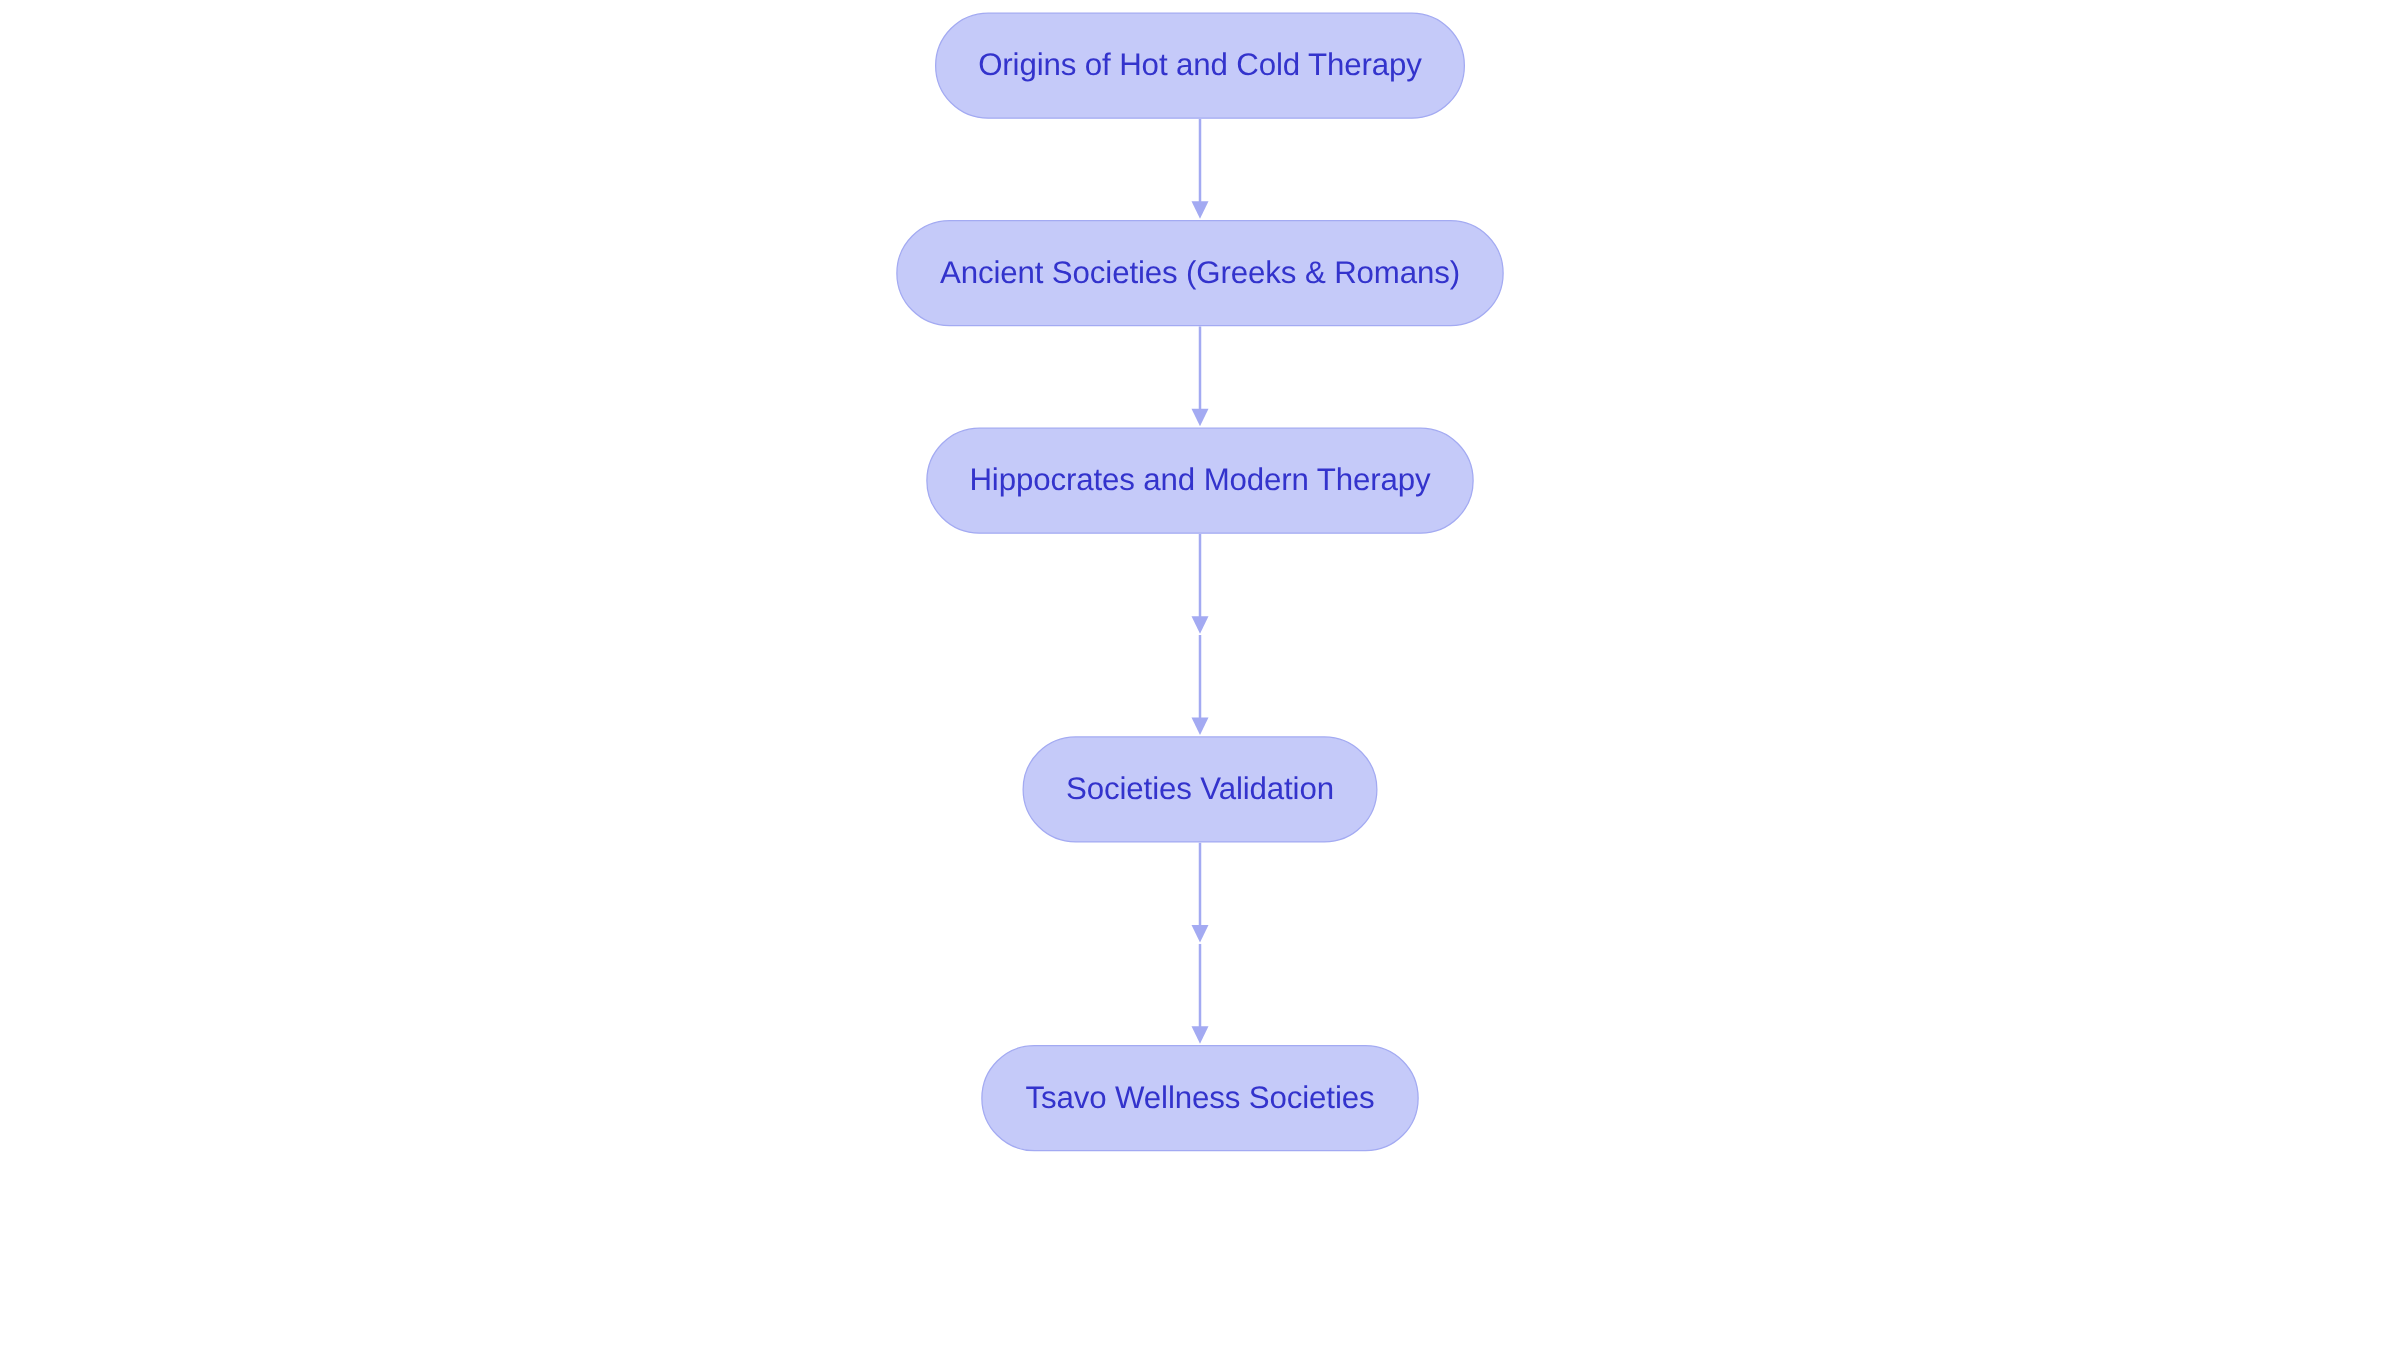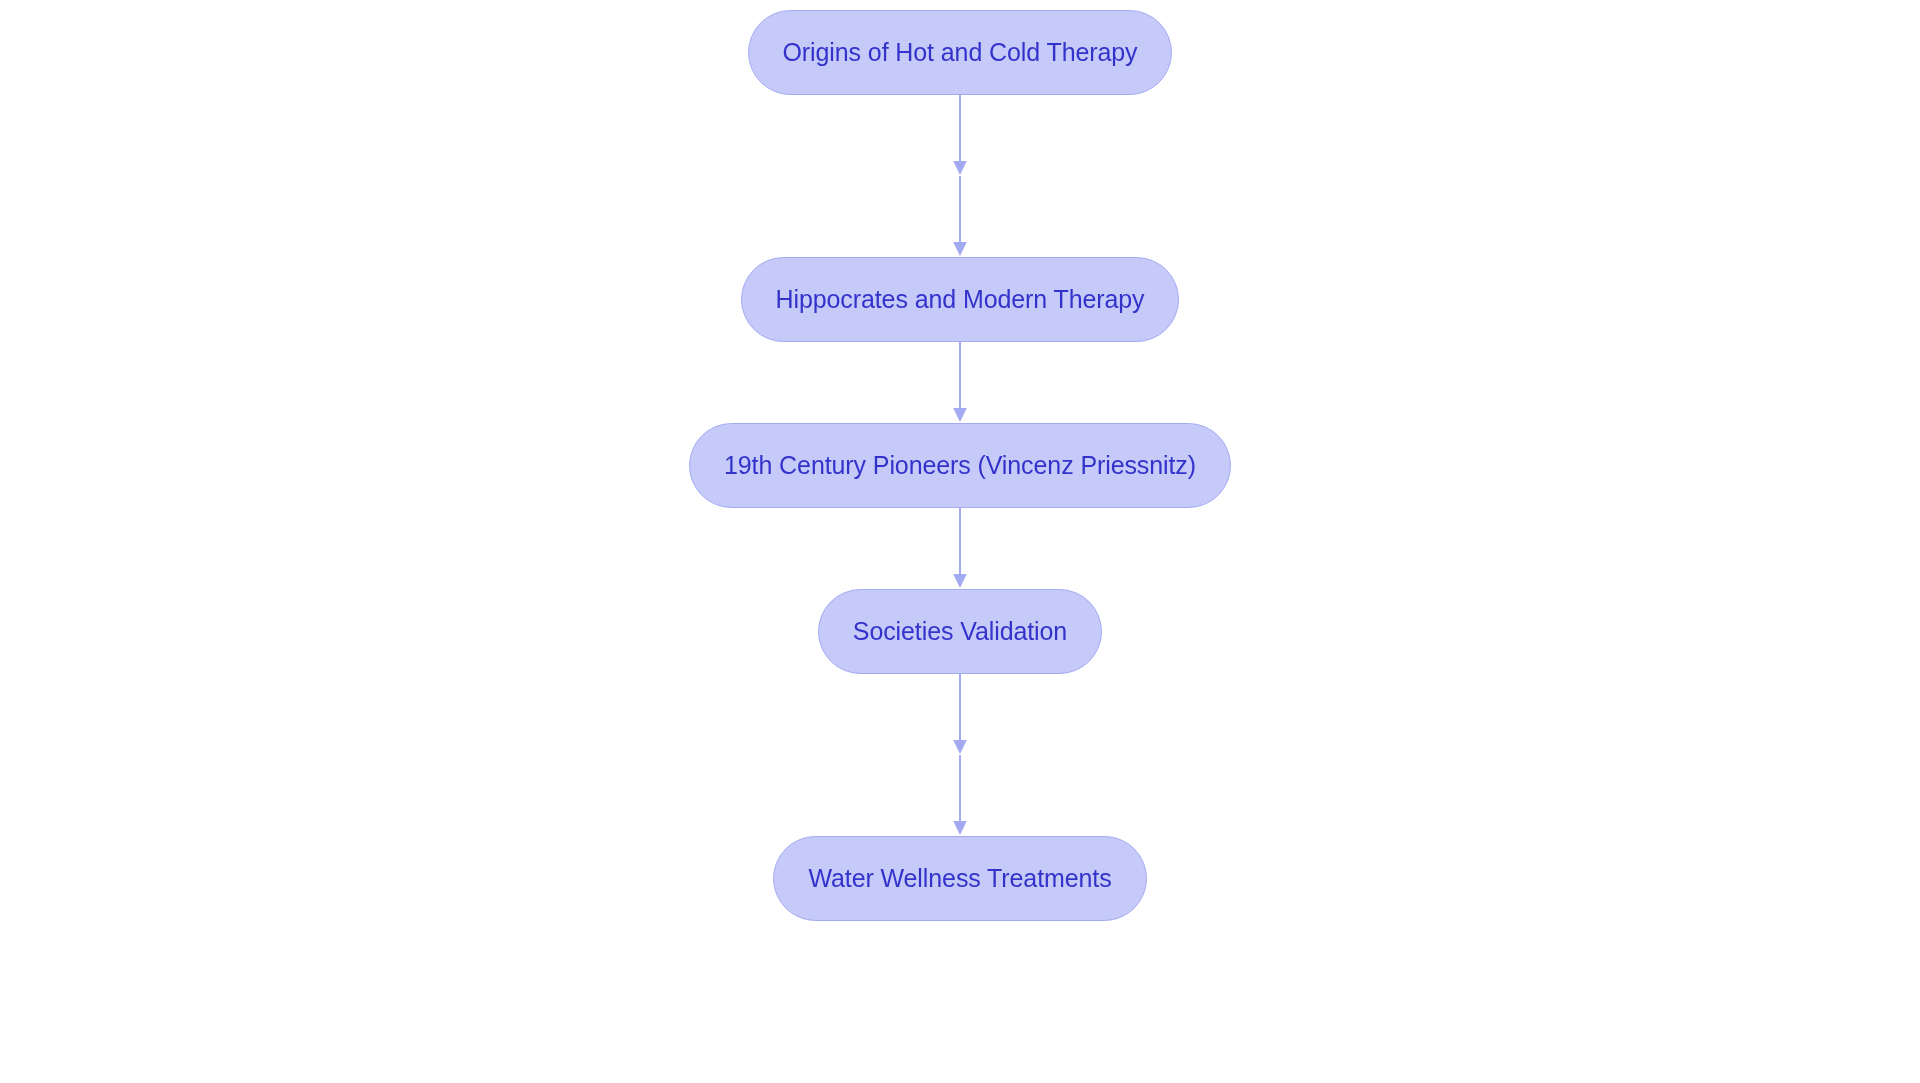--- a/index.html
+++ b/index.html
@@ -82,42 +82,42 @@
       <span class="flow-node-label">Origins of Hot and Cold Therapy</span>
     </div>
 
     <div class="flow-edge">
       <svg viewBox="0 0 26 81" xmlns="http://www.w3.org/2000/svg" aria-hidden="true">
         <line x1="13" y1="0" x2="13" y2="67" stroke="#a3aaf2" stroke-width="2"></line>
         <polygon points="13,80 6.2,66 19.8,66" fill="#a3aaf2"></polygon>
       </svg>
     </div>
 
+    <div class="flow-node">
+      <span class="flow-node-label">Ancient Societies (Greeks &amp; Romans)</span>
+    </div>
 
     <div class="flow-edge">
       <svg viewBox="0 0 26 81" xmlns="http://www.w3.org/2000/svg" aria-hidden="true">
         <line x1="13" y1="0" x2="13" y2="67" stroke="#a3aaf2" stroke-width="2"></line>
         <polygon points="13,80 6.2,66 19.8,66" fill="#a3aaf2"></polygon>
       </svg>
     </div>
 
     <div class="flow-node">
       <span class="flow-node-label">Hippocrates and Modern Therapy</span>
     </div>
 
     <div class="flow-edge">
       <svg viewBox="0 0 26 81" xmlns="http://www.w3.org/2000/svg" aria-hidden="true">
         <line x1="13" y1="0" x2="13" y2="67" stroke="#a3aaf2" stroke-width="2"></line>
         <polygon points="13,80 6.2,66 19.8,66" fill="#a3aaf2"></polygon>
       </svg>
     </div>
 
-    <div class="flow-node">
-      <span class="flow-node-label">19th Century Pioneers (Vincenz Priessnitz)</span>
-    </div>
 
     <div class="flow-edge">
       <svg viewBox="0 0 26 81" xmlns="http://www.w3.org/2000/svg" aria-hidden="true">
         <line x1="13" y1="0" x2="13" y2="67" stroke="#a3aaf2" stroke-width="2"></line>
         <polygon points="13,80 6.2,66 19.8,66" fill="#a3aaf2"></polygon>
       </svg>
     </div>
 
     <div class="flow-node">
       <span class="flow-node-label">Societies Validation</span>
@@ -132,17 +132,17 @@
 
 
     <div class="flow-edge">
       <svg viewBox="0 0 26 81" xmlns="http://www.w3.org/2000/svg" aria-hidden="true">
         <line x1="13" y1="0" x2="13" y2="67" stroke="#a3aaf2" stroke-width="2"></line>
         <polygon points="13,80 6.2,66 19.8,66" fill="#a3aaf2"></polygon>
       </svg>
     </div>
 
     <div class="flow-node">
-      <span class="flow-node-label">Water Wellness Treatments</span>
+      <span class="flow-node-label">Tsavo Wellness Societies</span>
     </div>
 
   </div>
 </div>
 
 </body></html>

